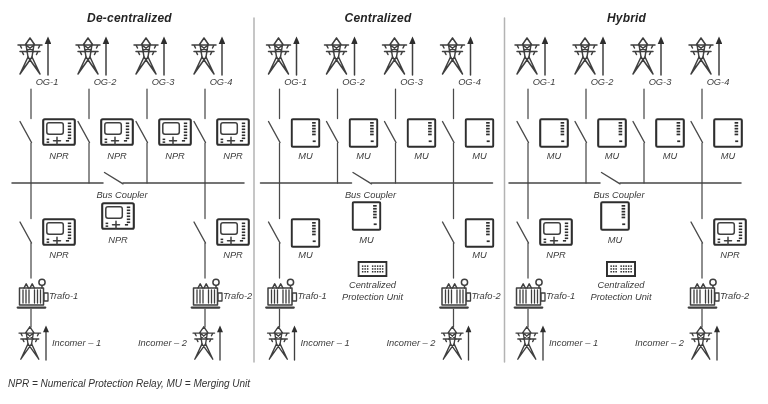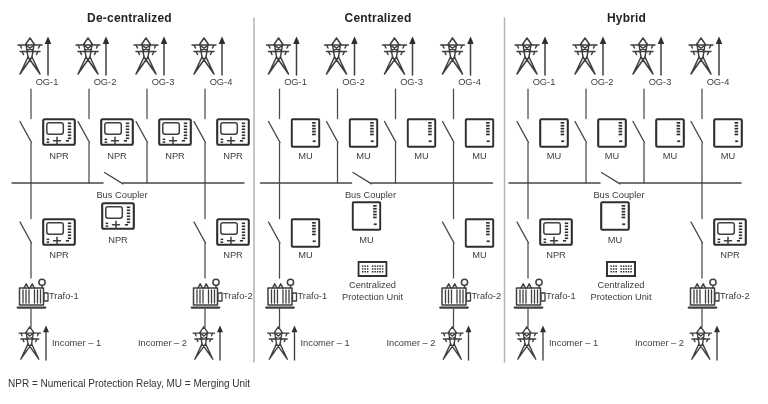--- a/index.html
+++ b/index.html
@@ -1,17 +1,17 @@
 <!DOCTYPE html>
 <html><head>
 <meta charset="utf-8">
 <style>
   html,body{margin:0;padding:0;background:#ffffff;}
   #stage{position:relative;width:768px;height:404px;background:#fff;overflow:hidden;
-         font-family:"Liberation Sans",sans-serif;}
+         font-family:"Liberation Sans",sans-serif;font-style:italic;}
   svg{display:block;}
   text{font-family:"Liberation Sans",sans-serif;fill:#3c3c3c;}
   .lbl{font-size:9.3px;}
   .title{font-size:12px;font-weight:bold;fill:#242424;letter-spacing:.2px;}
   .footnote{font-size:10px;fill:#333;}
   .wire{stroke:#4a4a4a;stroke-width:1.25;stroke-linecap:round;fill:none;}
   .blade{stroke:#4a4a4a;stroke-width:1.4;stroke-linecap:round;fill:none;}
   .bus{stroke:#474747;stroke-width:1.5;stroke-linecap:round;fill:none;}
   .divider{stroke:#b3b3b3;stroke-width:1.5;stroke-linecap:round;}
   .sym{stroke:#3f3f3f;fill:none;stroke-width:1.5;stroke-linecap:round;stroke-linejoin:round;}

